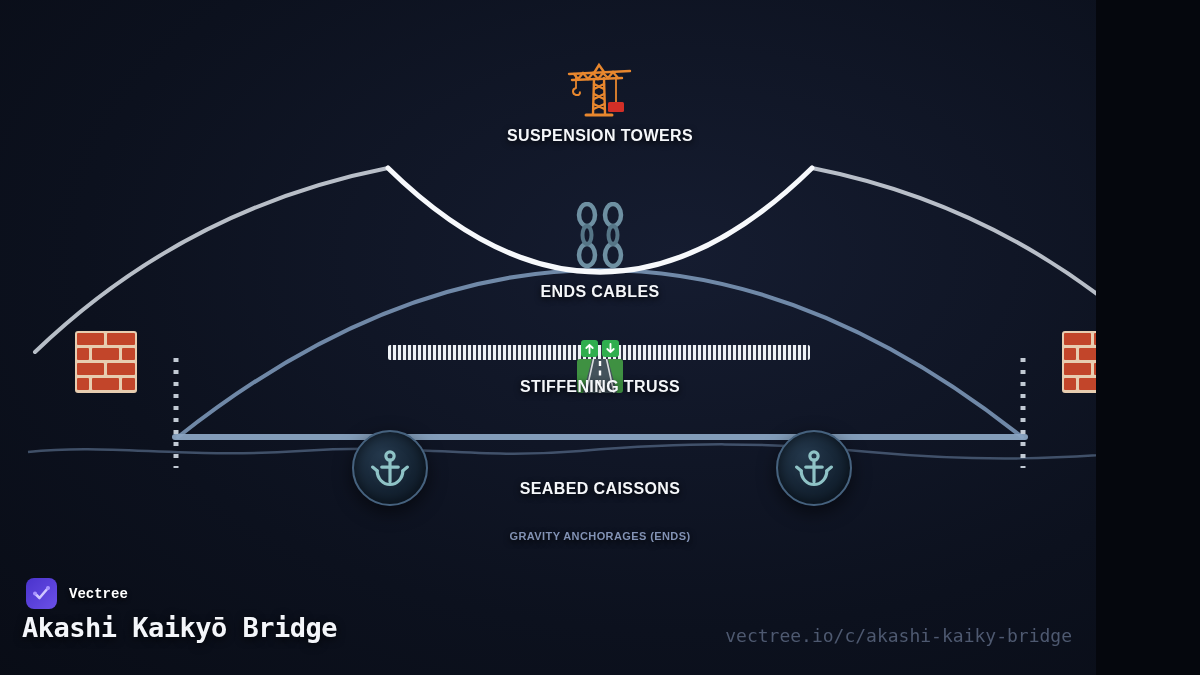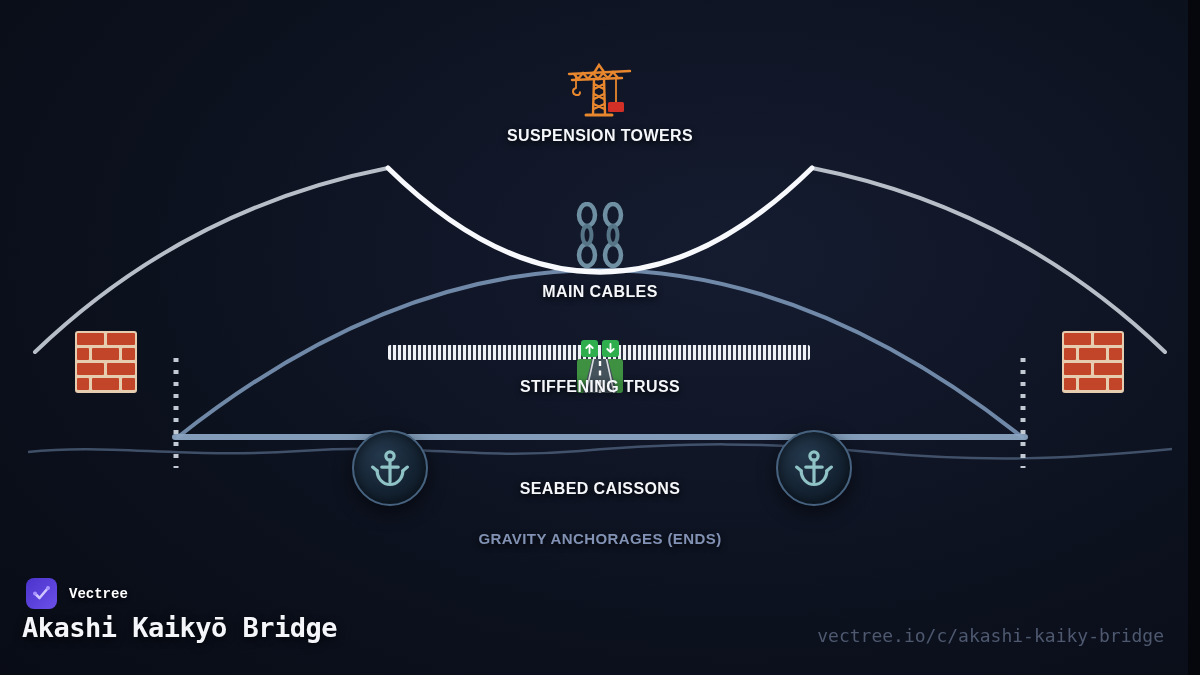--- a/index.html
+++ b/index.html
@@ -1,28 +1,28 @@
 <!DOCTYPE html>
 <html><head>
 <meta charset="utf-8">
 <style>
   html,body{margin:0;padding:0;background:#05070d;}
   #canvas{
-    position:relative;width:1188px;height:675px;overflow:hidden;
+    position:relative;width:1096px;height:675px;overflow:hidden;
     background:radial-gradient(1150px 720px at 62% 38%, #151c30 0%, #0c111e 52%, #070a12 100%);
     font-family:"Liberation Sans", sans-serif;
   }
   .abs{position:absolute;}
   svg{display:block;}
   .label{
     position:absolute;left:0;width:1200px;text-align:center;
     color:#f5f7fa;font-weight:bold;font-size:16px;letter-spacing:.4px;
     text-shadow:0 2px 6px rgba(0,0,0,.85);
   }
-  .label.muted{color:#8292b4;font-size:15px;font-weight:bold;}
+  .label.muted{color:#8292b4;font-size:11px;font-weight:bold;}
   .truss-band{
     position:absolute;left:388px;top:345px;width:422px;height:15px;
     background:repeating-linear-gradient(90deg,#eef2f6 0 3px, rgba(255,255,255,.12) 3px 5px);
     border-radius:2px;
   }
   .caisson{
     position:absolute;width:72px;height:72px;border-radius:50%;
     background:radial-gradient(circle at 38% 32%, #24384c, #101d2b 72%);
     border:2.5px solid #46627e;
     box-shadow:0 6px 18px rgba(0,0,0,.55), inset 0 0 12px rgba(0,0,0,.5);
@@ -175,21 +175,21 @@
         <circle cx="0" cy="-13" r="4.5"></circle>
         <path d="M0 -8.5 L0 15"></path>
         <path d="M-9 -1 L9 -1"></path>
         <path d="M-14 3 A 14 15 0 0 0 14 3"></path>
         <path d="M-14 3 l -5 -4 M14 3 l 5 -4"></path>
       </g>
     </svg>
   </div>
 
   <div class="label" style="top:127px;">SUSPENSION TOWERS</div>
-  <div class="label" style="top:283px;">MAIN CABLES</div>
+  <div class="label" style="top:283px;">ENDS CABLES</div>
   <div class="label" style="top:378px;">STIFFENING TRUSS</div>
   <div class="label" style="top:480px;">SEABED CAISSONS</div>
   <div class="label muted" style="top:530px;">GRAVITY ANCHORAGES (ENDS)</div>
 
   <div class="footer-brand">
     <svg width="31" height="31" viewBox="0 0 31 31">
       <defs>
         <linearGradient id="lg" x1="0" y1="0" x2="1" y2="1">
           <stop offset="0" stop-color="#4a33cc"></stop>
           <stop offset="1" stop-color="#6b50e8"></stop>

